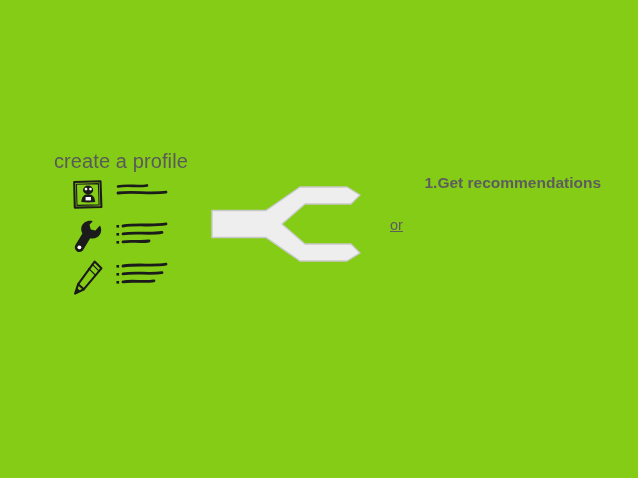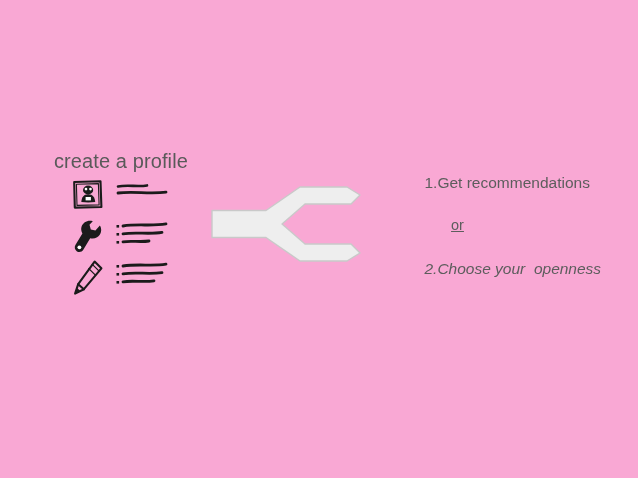--- a/index.html
+++ b/index.html
@@ -8,21 +8,21 @@
     padding: 0;
     background: #ffffff;
   }
   body {
     font-family: "Liberation Sans", sans-serif;
   }
   #slide {
     position: relative;
     width: 638px;
     height: 478px;
-    background: #f9a8d4;
+    background: #84cc16;
     overflow: hidden;
   }
 
   
   #left-column {
     position: absolute;
     left: 54px;
     top: 148px;
     width: 300px;
   }
@@ -71,32 +71,32 @@
   .step-list {
     list-style: none;
     margin: 0;
     padding: 0;
     color: #5d5d5d;
     font-size: 15.5px;
     line-height: 19.6px;
   }
   .step-list li {
     white-space: pre;
+    font-weight: bold;
   }
   .step-list .num {
     display: inline;
   }
   #list-primary {
     color: #5d5d5d;
   }
   #or-divider {
     margin: 0;
     padding-top: 3px;
     padding-bottom: 5px;
-    text-align: center;
     width: 135px;
     color: #5d5d5d;
     font-size: 14.5px;
     line-height: 20px;
     text-decoration: underline;
   }
   #list-alternate {
     font-style: italic;
     color: #5d5d5d;
   }
@@ -222,22 +222,19 @@
     <ol class="step-list" id="list-primary">
       <li>
         <span class="num">1.</span><span>Get recommendations</span>
       </li>
     </ol>
 
     <p id="or-divider">or</p>
 
     <ol class="step-list" id="list-alternate">
       <li>
-        <span class="num">2.</span><span>Choose your  openness</span>
-      </li>
-      <li>
         
       </li>
     </ol>
 
   </div>
 
 </div>
 
 </body></html>

